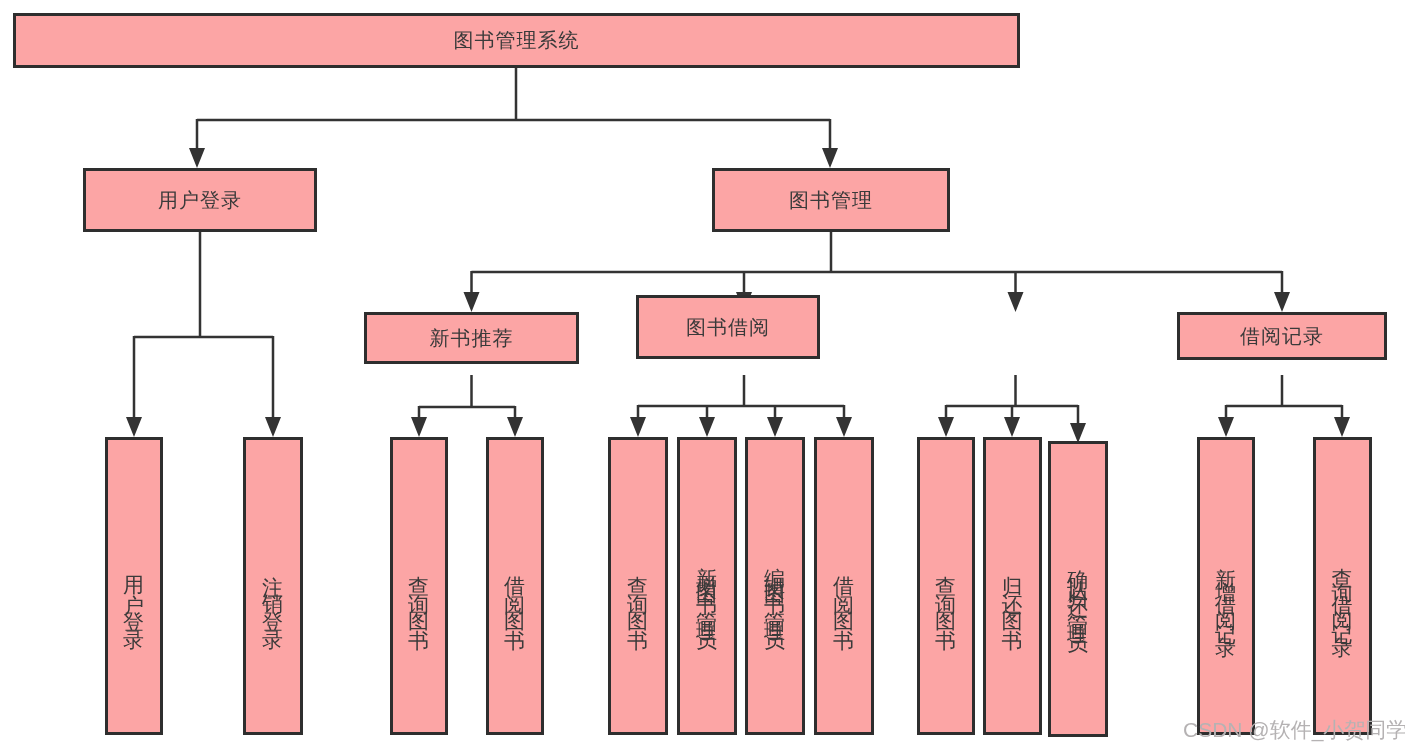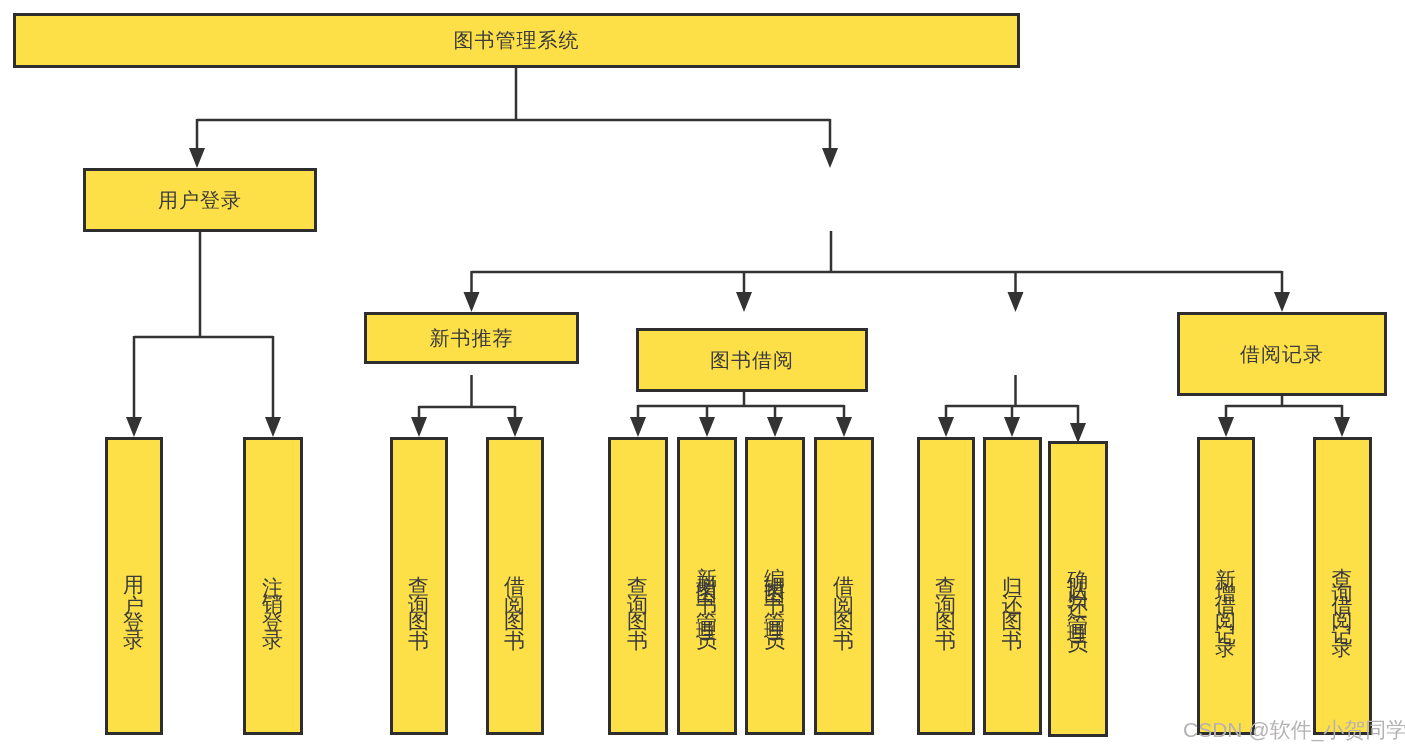--- a/index.html
+++ b/index.html
@@ -17,21 +17,21 @@
   .lines{
     position:absolute;
     left:0;top:0;
     width:1405px;height:747px;
     pointer-events:none;
   }
   .box{
     position:absolute;
     box-sizing:border-box;
     border:3px solid #2e2e2e;
-    background:#fde047;
+    background:#fca5a5;
     display:flex;
     align-items:center;
     justify-content:center;
     color:#3a3a3a;
   }
   .box.h span{
     font-size:20px;
     letter-spacing:1px;
     white-space:nowrap;
   }
@@ -82,28 +82,31 @@
       M1218 417 L1234 417 L1226 437 Z  M1334 417 L1350 417 L1342 437 Z"></path>
   </svg>
 
   <div class="box h" style="left:13px;top:13px;width:1007px;height:55px">
     <span>图书管理系统</span>
   </div>
 
   <div class="box h" style="left:83px;top:168px;width:234px;height:64px">
     <span>用户登录</span>
   </div>
+  <div class="box h" style="left:712px;top:168px;width:238px;height:64px">
+    <span>图书管理</span>
+  </div>
 
   <div class="box h" style="left:364px;top:312px;width:215px;height:52px">
     <span>新书推荐</span>
   </div>
-  <div class="box h" style="left:636px;top:328px;width:232px;height:64px">
+  <div class="box h" style="left:636px;top:295px;width:184px;height:64px">
     <span>图书借阅</span>
   </div>
-  <div class="box h" style="left:1177px;top:312px;width:210px;height:84px">
+  <div class="box h" style="left:1177px;top:312px;width:210px;height:48px">
     <span>借阅记录</span>
   </div>
 
   <div class="box v len4" style="left:105px;top:437px;width:58px;height:298px">
     <span>用户登录</span>
   </div>
   <div class="box v len4" style="left:243px;top:437px;width:60px;height:298px">
     <span>注销登录</span>
   </div>
 

